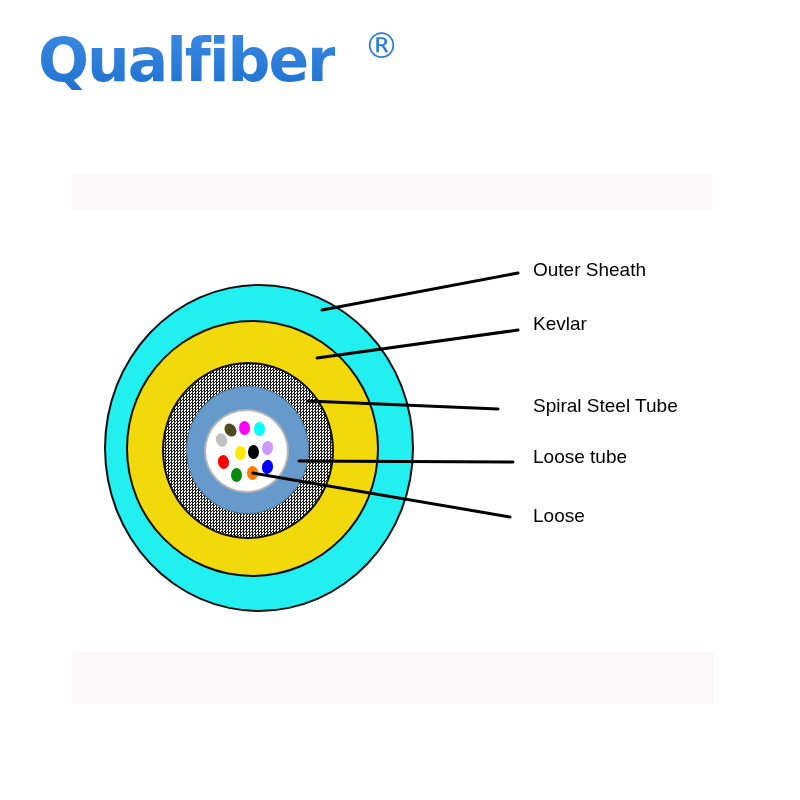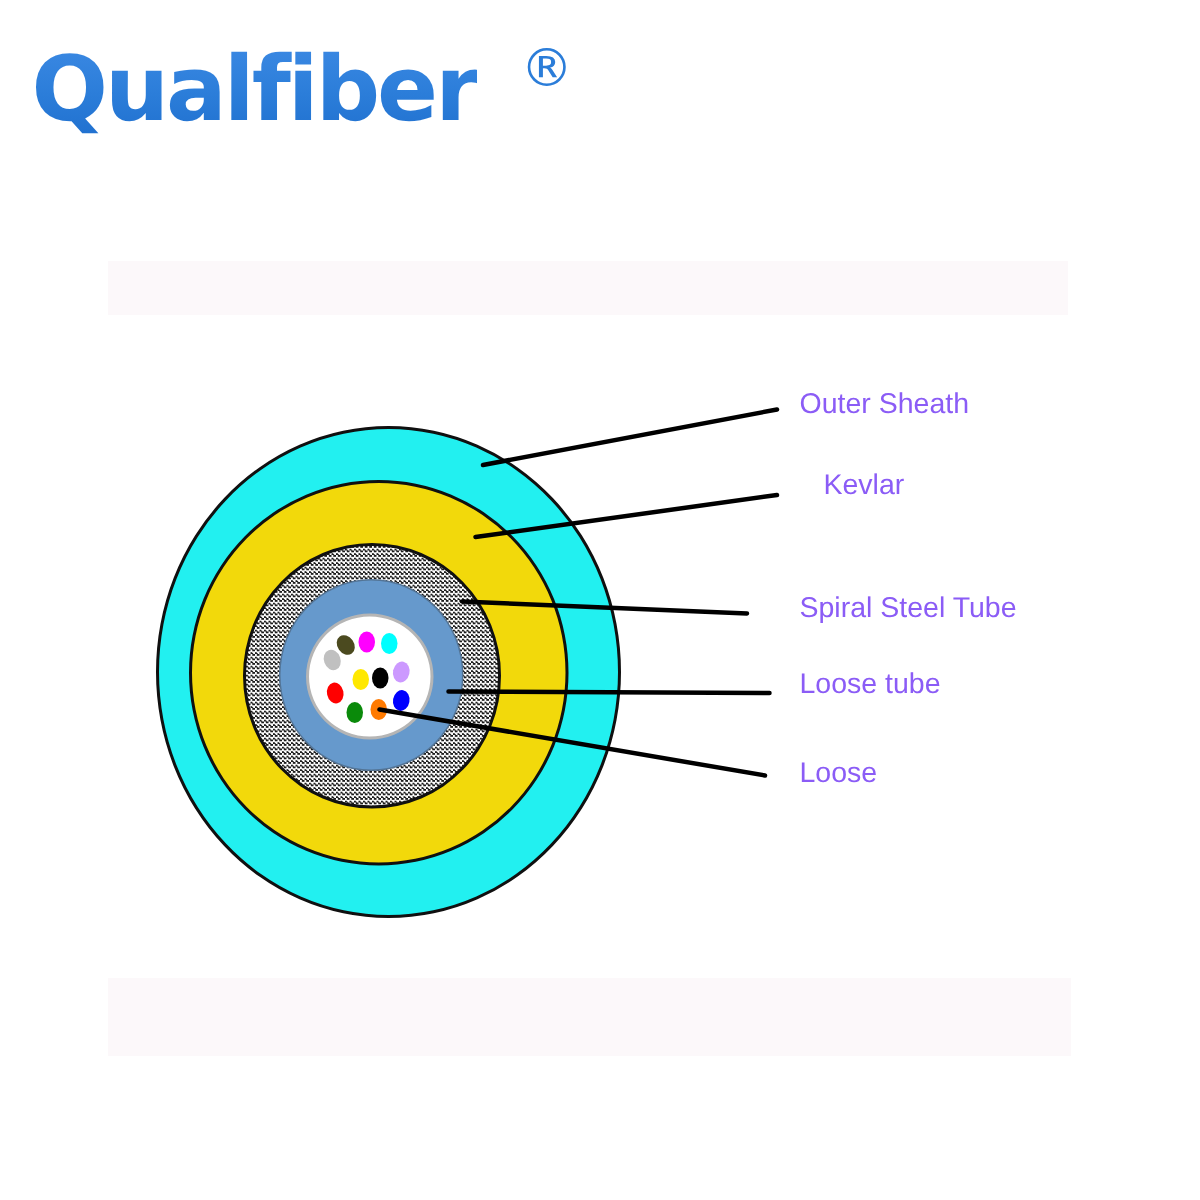--- a/index.html
+++ b/index.html
@@ -3,21 +3,21 @@
 <meta charset="utf-8">
 <style>
   html,body{margin:0;padding:0;}
   body{
     width:800px;height:800px;background:#ffffff;position:relative;overflow:hidden;
     font-family:"Liberation Sans", sans-serif;
   }
   .stage{position:absolute;inset:0;width:800px;height:800px;}
 
   
-  .logo{position:absolute;left:21px;top:30px;width:380px;height:80px;}
+  .logo{position:absolute;left:38px;top:30px;width:380px;height:80px;}
   .logo-text{
     font-family:"DejaVu Sans", sans-serif;
     font-weight:bold;font-size:60px;line-height:1;letter-spacing:-2px;
     background:linear-gradient(180deg,#3d8ae4 0%,#2b7dd9 55%,#1f6fce 100%);
     -webkit-background-clip:text;background-clip:text;color:transparent;
   }
   .logo-reg{
     position:absolute;left:326px;top:-1px;
     font-family:"DejaVu Sans", sans-serif;
     font-size:35px;line-height:1;font-weight:normal;
@@ -43,24 +43,24 @@
 
   .fiber-dot{position:absolute;width:11px;height:14px;border-radius:50%;}
 
   
   svg.leaders{position:absolute;left:0;top:0;width:800px;height:800px;pointer-events:none;}
   svg.leaders line{stroke:#000000;stroke-width:3;stroke-linecap:round;}
 
   
   .callout{
     position:absolute;left:533px;height:26px;line-height:26px;
-    font-size:19px;color:#8b5cf6;white-space:nowrap;
+    font-size:19px;color:#000000;white-space:nowrap;
   }
   .callout.l0{top:257px;}
-  .callout.l1{top:311px;margin-left:16px;}
+  .callout.l1{top:311px;}
   .callout.l2{top:393px;}
   .callout.l3{top:444px;}
   .callout.l4{top:503px;}
 </style>
 </head>
 <body>
 
 <div class="stage">
 
   <div class="logo">

